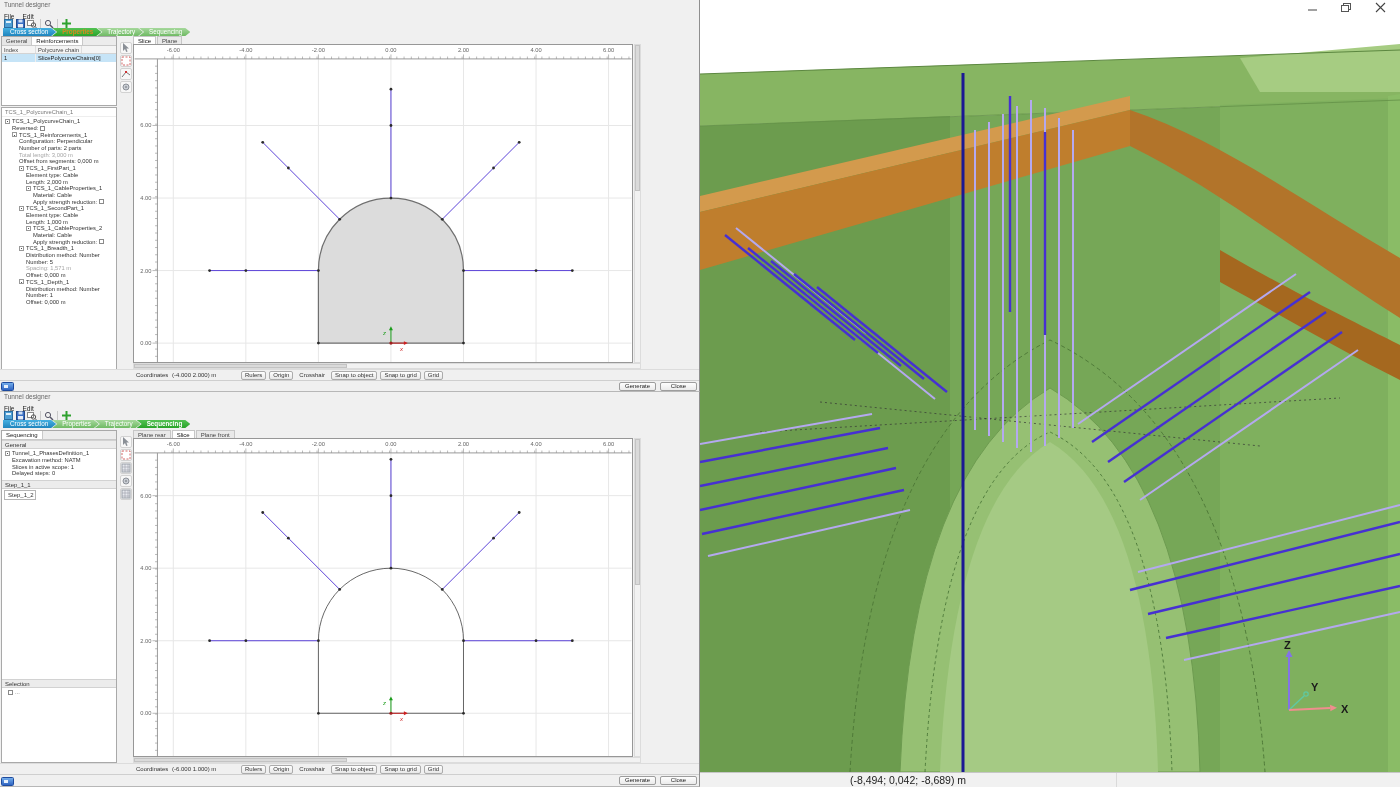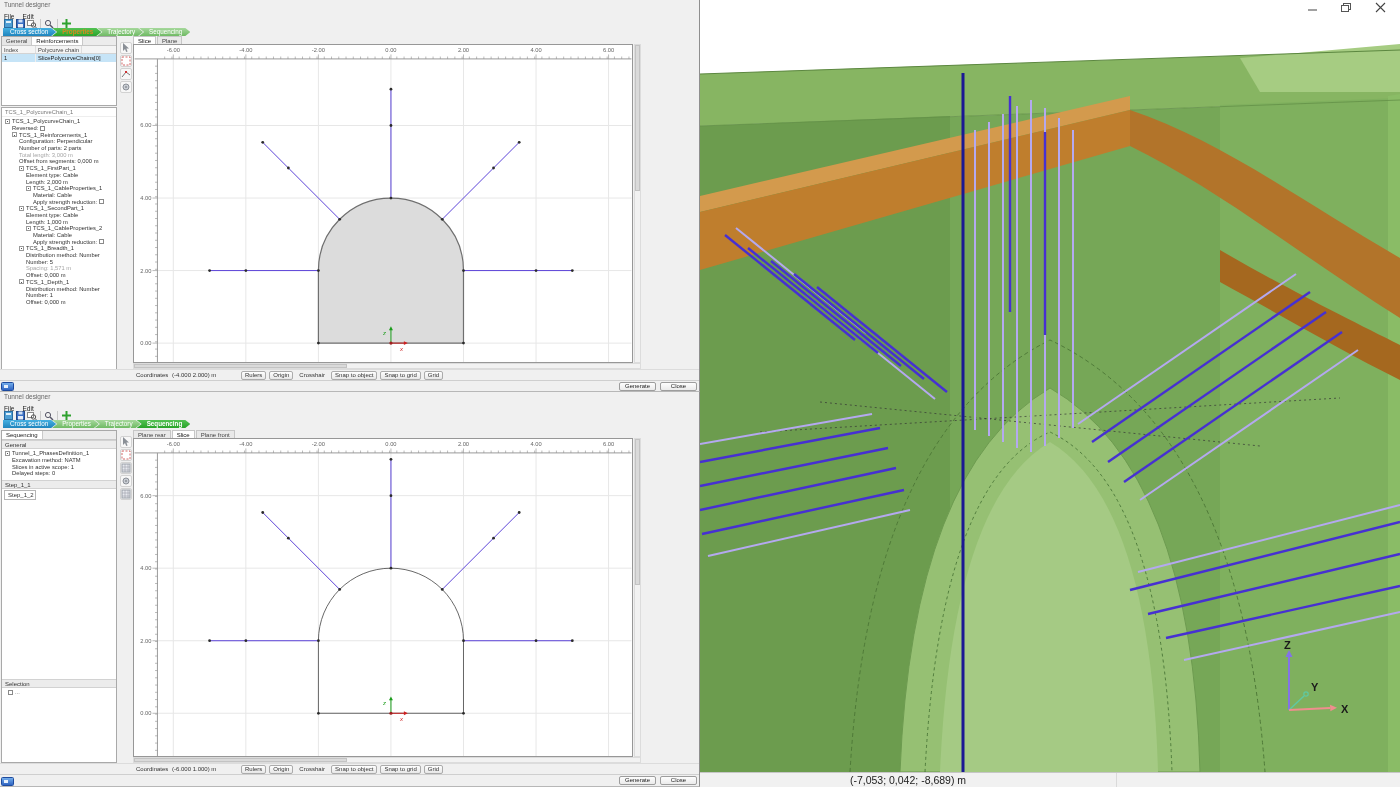--- a/index.html
+++ b/index.html
@@ -931,18 +931,18 @@
         </svg>
     </span>
     <span class="wc" style="left:673px;">
       <svg width="13" height="11">
           <path d="M2 1 L11 10 M11 1 L2 10" stroke="#444" stroke-width="1.1" fill="none"></path>
         </svg>
     </span>
 
     <div class="sbar3d">
       <div class="sb-left">
-        <span>(-7,053; 0,042; -8,689) m</span>
+        <span>(-8,494; 0,042; -8,689) m</span>
       </div>
       <div class="sb-right"></div>
     </div>
   </section>
 </div>
 
 </body></html>

